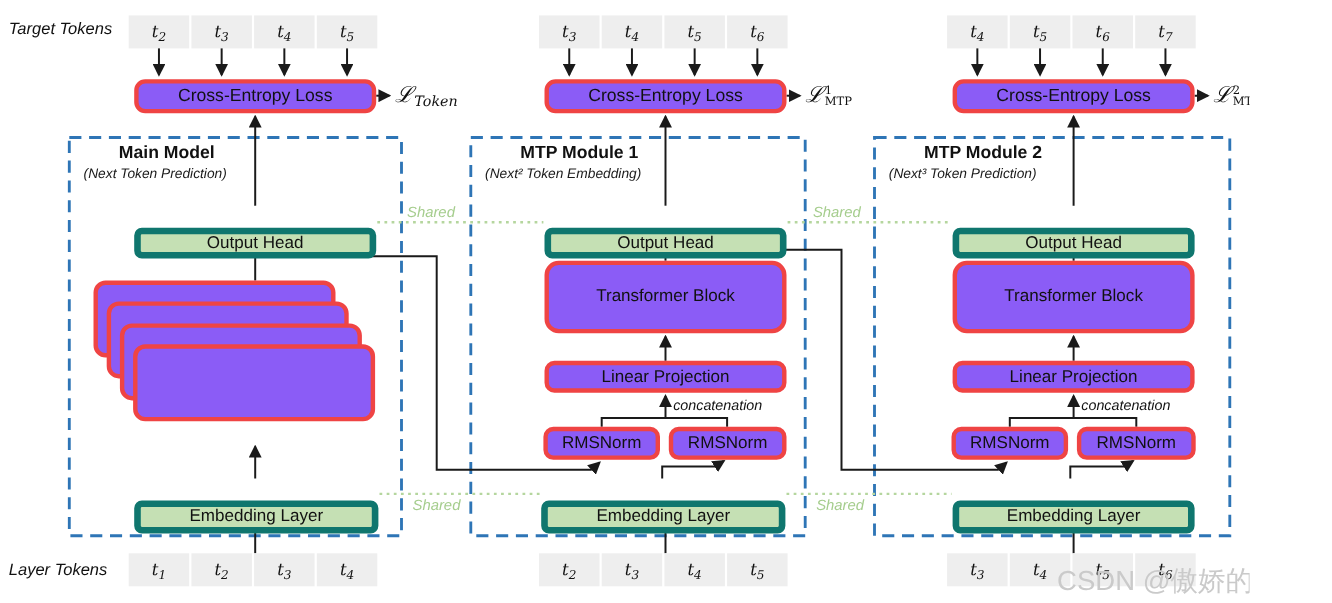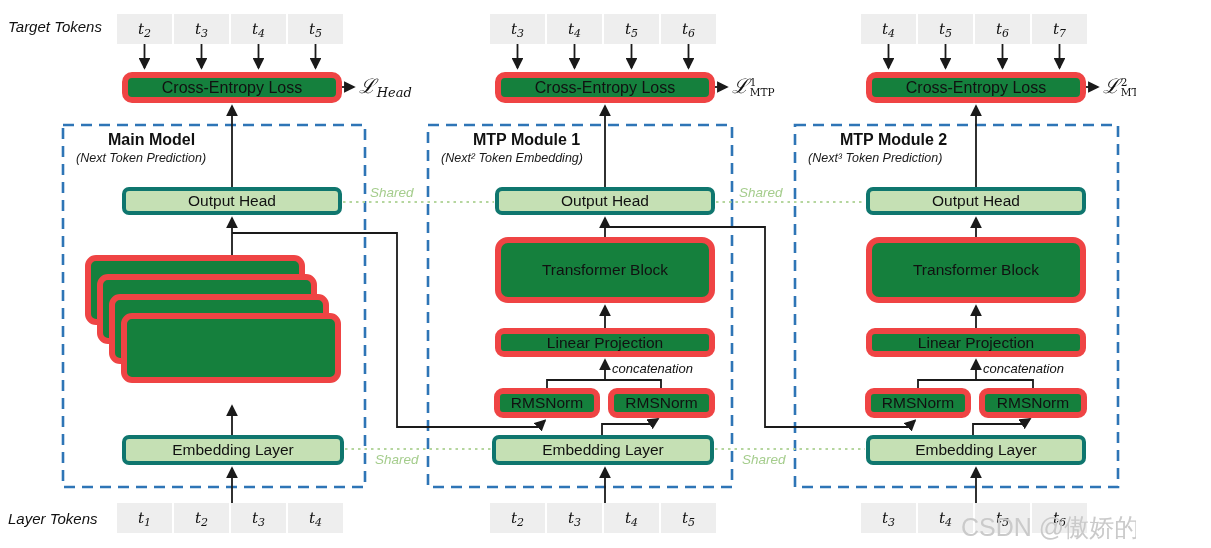--- a/index.html
+++ b/index.html
@@ -1,22 +1,22 @@
 <!DOCTYPE html>
 <html><head>
 <meta charset="utf-8">
 <style>
   html,body{margin:0;padding:0;background:#fff;}
   #canvas{position:relative;width:1136px;height:548px;background:#ffffff;overflow:hidden;
           font-family:"Liberation Sans",sans-serif;}
   #wires{position:absolute;left:0;top:0;z-index:1;}
   .box{position:absolute;display:flex;align-items:center;justify-content:center;
        box-sizing:border-box;z-index:2;font-size:15.5px;color:#111;text-align:center;}
-  .yellow{background:#15803d;border:6px solid #ef4444;}
-  .green{background:#c5e0b4;border:4px solid #0f766e;}
+  .yellow{background:#8b5cf6;border:4px solid #ef4444;}
+  .green{background:#c5e0b4;border:6px solid #0f766e;margin-top:20px;}
   .token{position:absolute;width:55px;height:30px;background:#eeeeee;z-index:2;
          display:flex;align-items:center;justify-content:center;
          font:italic 15px "DejaVu Serif",serif;color:#111;}
   .token .ts{font-size:11px;font-style:italic;transform:translateY(4px);}
   .rowlabel{position:absolute;font:italic 15px "Liberation Sans",sans-serif;color:#111;z-index:2;}
   .mtitle{position:absolute;font:bold 16px "Liberation Sans",sans-serif;color:#111;z-index:2;margin-left:32px;}
   .msub{position:absolute;font:italic 12.5px "Liberation Sans",sans-serif;color:#1a1a1a;z-index:2;}
   .shared{position:absolute;font:italic 13.5px "Liberation Sans",sans-serif;color:#a5cd8d;z-index:2;}
   .concat{position:absolute;font:italic 13px "Liberation Sans",sans-serif;color:#111;z-index:2;}
   .loss{position:absolute;display:flex;align-items:flex-start;color:#111;z-index:2;}
@@ -164,21 +164,21 @@
       <span>t</span>
       <span class="ts">7</span>
     </div>
 
   <div class="box yellow" style="left:122px;top:72px;width:220px;height:31px;border-radius:10px;font-size:16px">Cross-Entropy Loss</div>
   <div class="box yellow" style="left:495px;top:72px;width:220px;height:31px;border-radius:10px;font-size:16px">Cross-Entropy Loss</div>
   <div class="box yellow" style="left:866px;top:72px;width:220px;height:31px;border-radius:10px;font-size:16px">Cross-Entropy Loss</div>
 
   <div class="loss" style="left:359px;top:75px">
     <span class="lsym">ℒ</span>
-      <span class="lsubit">Head</span>
+      <span class="lsubit">Token</span>
   </div>
   <div class="loss" style="left:732px;top:75px">
     <span class="lsym">ℒ</span>
     <span class="lstack">
         <span class="lsup">1</span>
         <span class="lsubs">MTP</span>
       </span>
   </div>
   <div class="loss" style="left:1103px;top:75px">
     <span class="lsym">ℒ</span>

